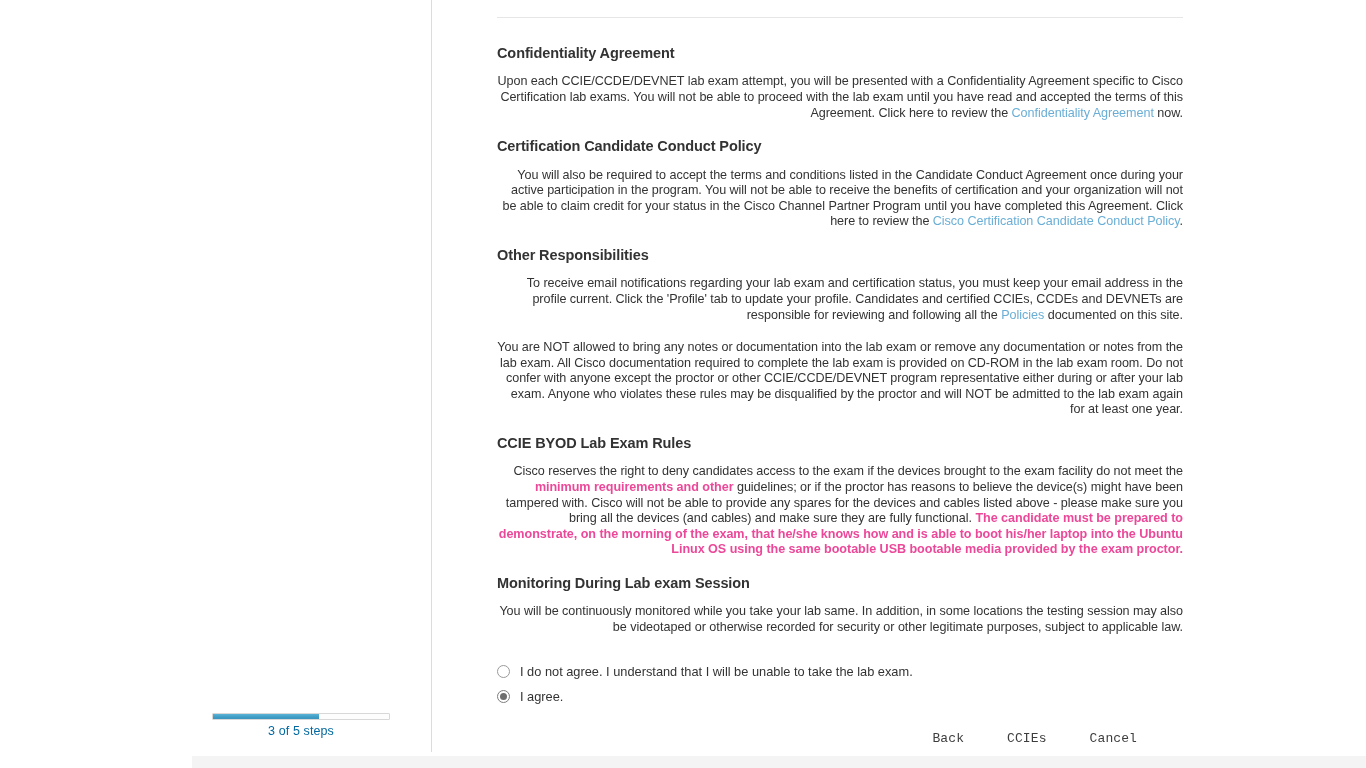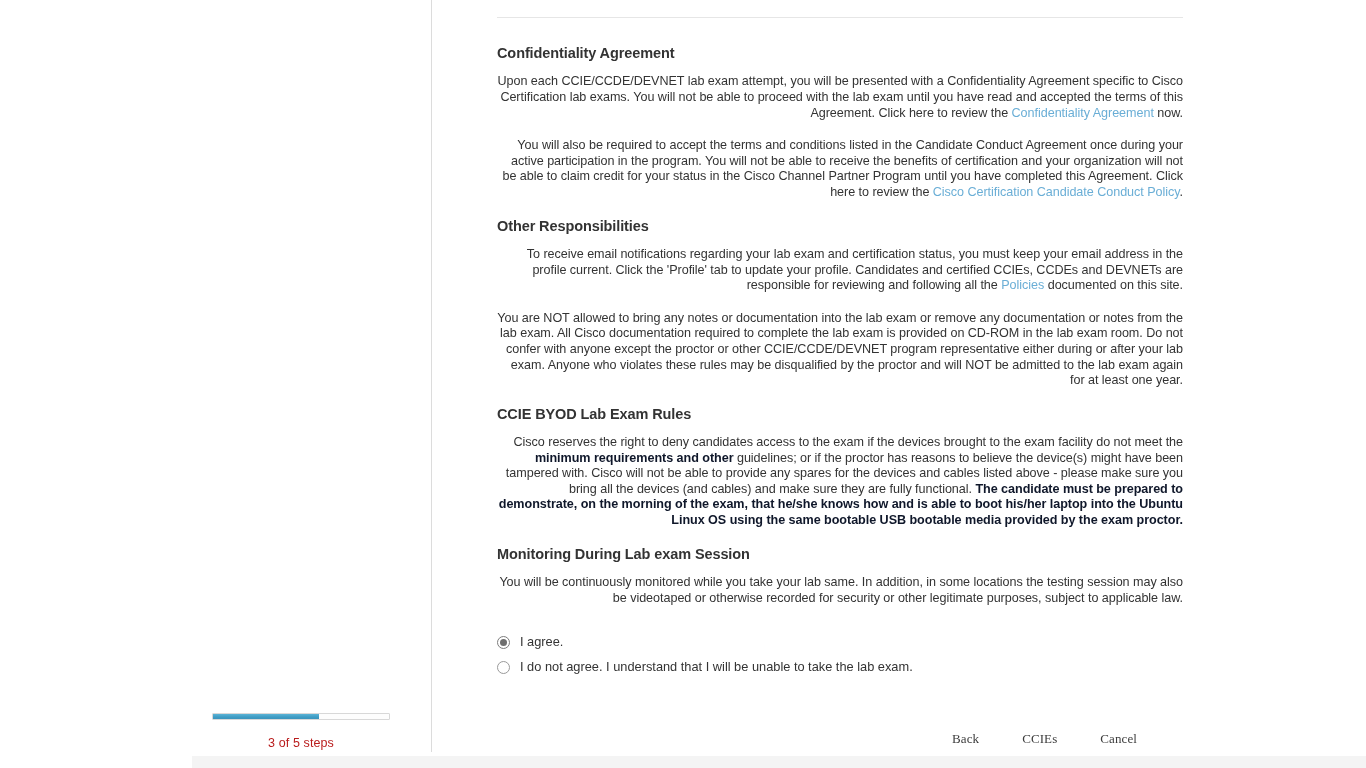--- a/index.html
+++ b/index.html
@@ -50,24 +50,24 @@
     border-radius: 1px;
     overflow: hidden;
     position: relative;
   }
   .progress-fill {
     height: 100%;
     background: #3f9cc4;
     background-image: linear-gradient(to bottom, #5bb3d6 0%, #3f9cc4 60%, #3a94bd 100%);
   }
   .progress-label {
-    margin-top: 16px;
+    margin-top: 4px;
     text-align: center;
     font-size: 12.5px;
-    color: #b91c1c;
+    color: #0369a1;
     letter-spacing: 0.1px;
   }
 
   
   .v-divider {
     position: absolute;
     left: 431px;
     top: 0;
     width: 1px;
     height: 752px;
@@ -110,21 +110,21 @@
     text-align: right;
     letter-spacing: -0.05px;
   }
   .section h2.section-title + p.body-text { margin-top: 12px; }
   .section { margin-bottom: 17px; }
 
   a.inline-link {
     color: #6aaed6;
     text-decoration: none;
   }
-  strong.emph { font-weight: bold; color: #0f172a; }
+  strong.emph { font-weight: bold; color: #ec4899; }
 
   
   .choices {
     margin-top: 29px;
   }
   .choice-row {
     display: flex;
     align-items: center;
     margin-bottom: 11px;
   }
@@ -165,21 +165,21 @@
   .footer-actions {
     position: absolute;
     left: 453px;
     top: 727px;
     width: 686px;
     display: flex;
     justify-content: flex-end;
     align-items: center;
   }
   .action-btn {
-    font-family: Liberation Serif, serif;
+    font-family: Liberation Mono, monospace;
     font-size: 13px;
     color: #3d3d3d;
     background: transparent;
     border: none;
     padding: 4px 2px;
     margin-left: 39px;
     cursor: pointer;
     letter-spacing: 0.1px;
   }
   .action-btn:first-child { margin-left: 0; }
@@ -202,47 +202,48 @@
 
 <div class="content">
   <div class="top-rule"></div>
 
   <div id="sections-host">
       <div class="section sec-first">
         <h2 class="section-title">Confidentiality Agreement</h2>
         <p class="body-text"><span>Upon each CCIE/CCDE/DEVNET lab exam attempt, you will be presented with a Confidentiality Agreement specific to Cisco Certification lab exams. You will not be able to proceed with the lab exam until you have read and accepted the terms of this Agreement. Click here to review the </span><a class="inline-link" href="#" style="color: rgb(106, 174, 214);">Confidentiality Agreement</a><span> now.</span></p>
       </div>
       <div class="section">
+        <h2 class="section-title">Certification Candidate Conduct Policy</h2>
         <p class="body-text"><span>You will also be required to accept the terms and conditions listed in the Candidate Conduct Agreement once during your active participation in the program. You will not be able to receive the benefits of certification and your organization will not be able to claim credit for your status in the Cisco Channel Partner Program until you have completed this Agreement. Click here to review the </span><a class="inline-link" href="#" style="color: rgb(106, 174, 214);">Cisco Certification Candidate Conduct Policy</a><span>.</span></p>
       </div>
       <div class="section">
         <h2 class="section-title">Other Responsibilities</h2>
         <p class="body-text"><span>To receive email notifications regarding your lab exam and certification status, you must keep your email address in the profile current. Click the 'Profile' tab to update your profile. Candidates and certified CCIEs, CCDEs and DEVNETs are responsible for reviewing and following all the </span><a class="inline-link" href="#" style="color: rgb(106, 174, 214);">Policies</a><span> documented on this site.</span></p>
       </div>
       <div class="section">
         <p class="body-text"><span>You are NOT allowed to bring any notes or documentation into the lab exam or remove any documentation or notes from the lab exam. All Cisco documentation required to complete the lab exam is provided on CD-ROM in the lab exam room. Do not confer with anyone except the proctor or other CCIE/CCDE/DEVNET program representative either during or after your lab exam. Anyone who violates these rules may be disqualified by the proctor and will NOT be admitted to the lab exam again for at least one year.</span></p>
       </div>
       <div class="section">
         <h2 class="section-title">CCIE BYOD Lab Exam Rules</h2>
         <p class="body-text"><span>Cisco reserves the right to deny candidates access to the exam if the devices brought to the exam facility do not meet the </span><strong class="emph">minimum requirements and other</strong><span> guidelines; or if the proctor has reasons to believe the device(s) might have been tampered with. Cisco will not be able to provide any spares for the devices and cables listed above - please make sure you bring all the devices (and cables) and make sure they are fully functional. </span><strong class="emph">The candidate must be prepared to demonstrate, on the morning of the exam, that he/she knows how and is able to boot his/her laptop into the Ubuntu Linux OS using the same bootable USB bootable media provided by the exam proctor.</strong></p>
       </div>
       <div class="section">
         <h2 class="section-title">Monitoring During Lab exam Session</h2>
         <p class="body-text"><span>You will be continuously monitored while you take your lab same. In addition, in some locations the testing session may also be videotaped or otherwise recorded for security or other legitimate purposes, subject to applicable law.</span></p>
       </div>
     </div>
 
   <div class="choices" id="choices-host">
+      <div class="choice-row">
+        <span class="radio"></span>
+        <span class="choice-label">I do not agree. I understand that I will be unable to take the lab exam.</span>
+      </div>
       <div class="choice-row">
         <span class="radio checked"></span>
         <span class="choice-label">I agree.</span>
-      </div>
-      <div class="choice-row">
-        <span class="radio"></span>
-        <span class="choice-label">I do not agree. I understand that I will be unable to take the lab exam.</span>
       </div>
     </div>
 </div>
 
 <div class="footer-actions">
   <button class="action-btn">Back</button>
   <button class="action-btn">CCIEs</button>
   <button class="action-btn">Cancel</button>
 </div>
 

